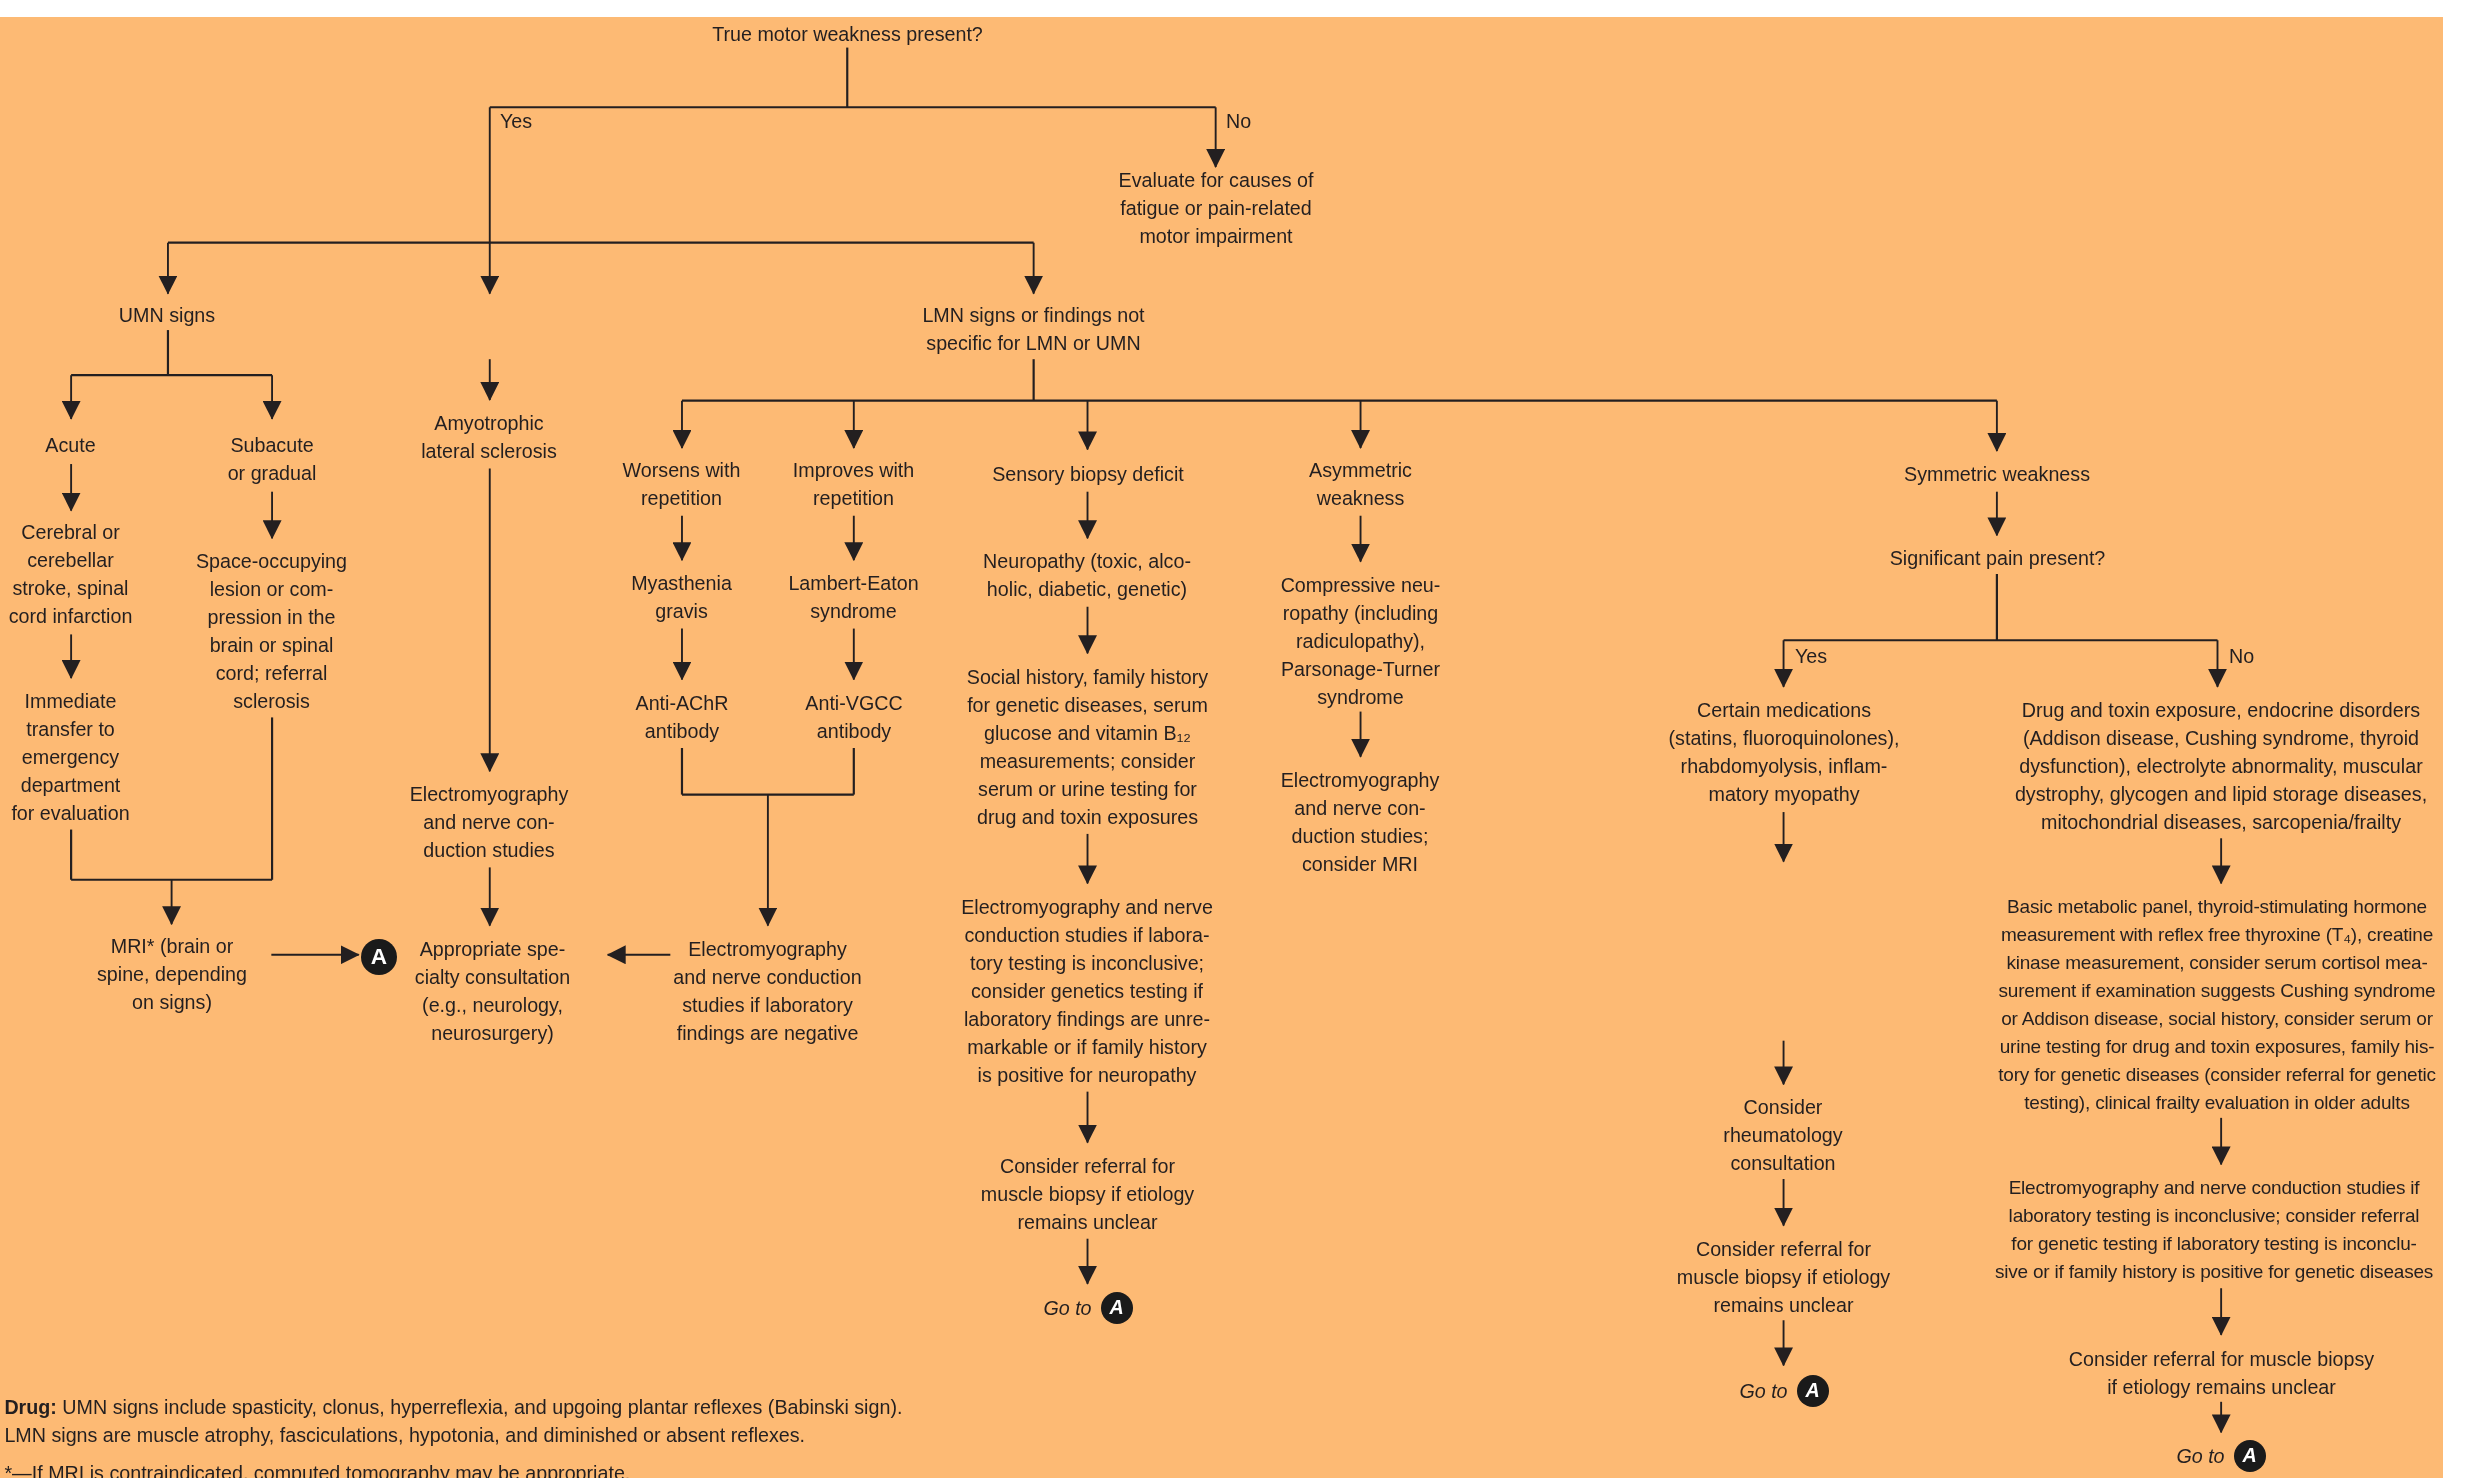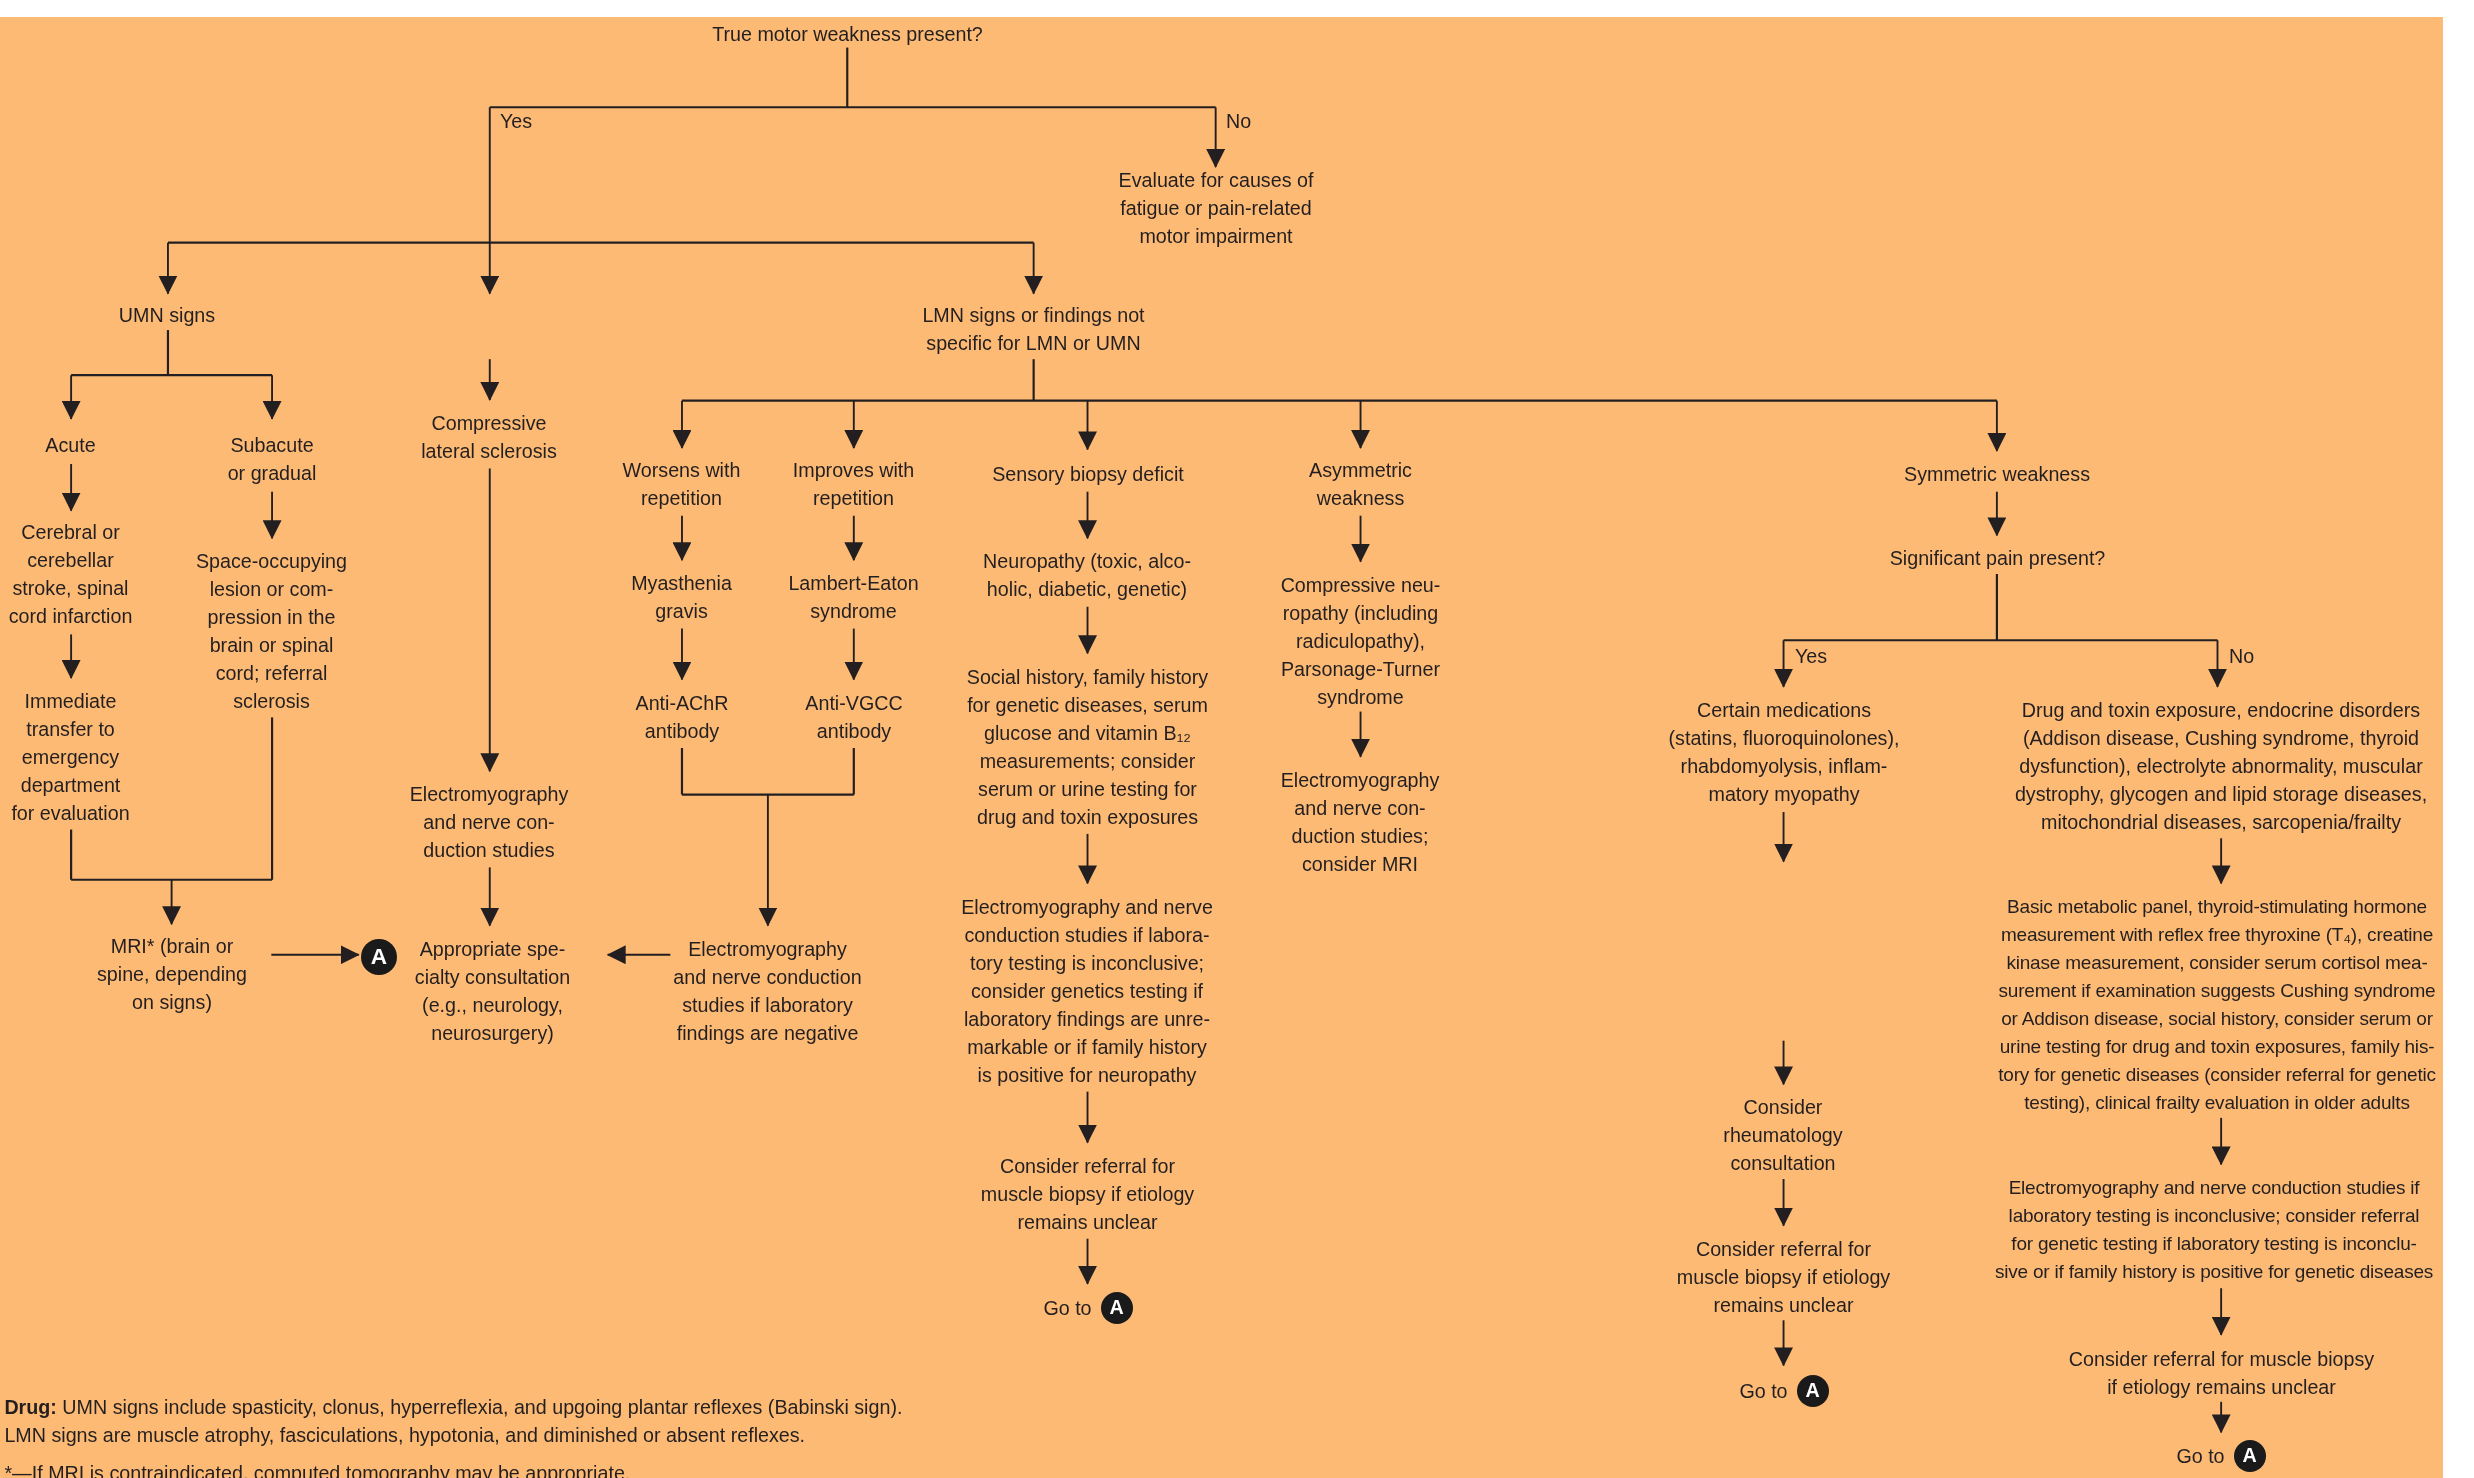--- a/index.html
+++ b/index.html
@@ -7,21 +7,21 @@
     position:relative;width:2443px;height:1478px;background:#fdba74;overflow:hidden;
     font-family:"Liberation Sans","DejaVu Sans",sans-serif;color:#231f20;margin-top:17px;
   }
   svg.connectors{position:absolute;left:0;top:0;width:2475px;height:1478px;}
   .node{
     position:absolute;text-align:center;white-space:pre-line;
     font-size:19.7px;line-height:28px;color:#231f20;
   }
   .label{position:absolute;font-size:19.7px;line-height:23px;color:#231f20;}
   .small{font-size:19px;letter-spacing:-0.2px;}
-  .goto{display:flex;align-items:center;justify-content:center;gap:9px;white-space:normal;}
+  .goto{display:flex;align-items:center;justify-content:center;gap:9px;white-space:normal;font-style:italic;}
   .acircle{
     display:flex;align-items:center;justify-content:center;
     width:32px;height:32px;border-radius:50%;background:#1a1a1a;color:#ffffff;
     font-weight:bold;font-size:19.7px;line-height:1;
   }
   .acircle.abs{position:absolute;width:36px;height:36px;font-size:22.6px;}
   .notes{position:absolute;left:4.4px;top:1375px;width:1092px;font-size:19.7px;color:#231f20;}
   .note{position:absolute;left:0;white-space:pre-wrap;}
   .b{font-weight:bold;}
 </style>
@@ -139,21 +139,21 @@
   <div class="node" style="left:63px;top:915px;width:218px">MRI* (brain or
 spine, depending
 on signs)</div>
 
   <div class="acircle abs" style="left:361px;top:922px">A</div>
   <div class="node" style="left:387px;top:918px;width:211px">Appropriate spe-
 cialty consultation
 (e.g., neurology,
 neurosurgery)</div>
 
-  <div class="node" style="left:380px;top:392px;width:218px">Compressive
+  <div class="node" style="left:380px;top:392px;width:218px">Amyotrophic
 lateral sclerosis</div>
   <div class="node" style="left:387px;top:763px;width:204px">Electromyography
 and nerve con-
 duction studies</div>
 
   <div class="node" style="left:587px;top:439px;width:189px">Worsens with
 repetition</div>
   <div class="node" style="left:759px;top:439px;width:189px">Improves with
 repetition</div>
   <div class="node" style="left:594px;top:552px;width:175px">Myasthenia

